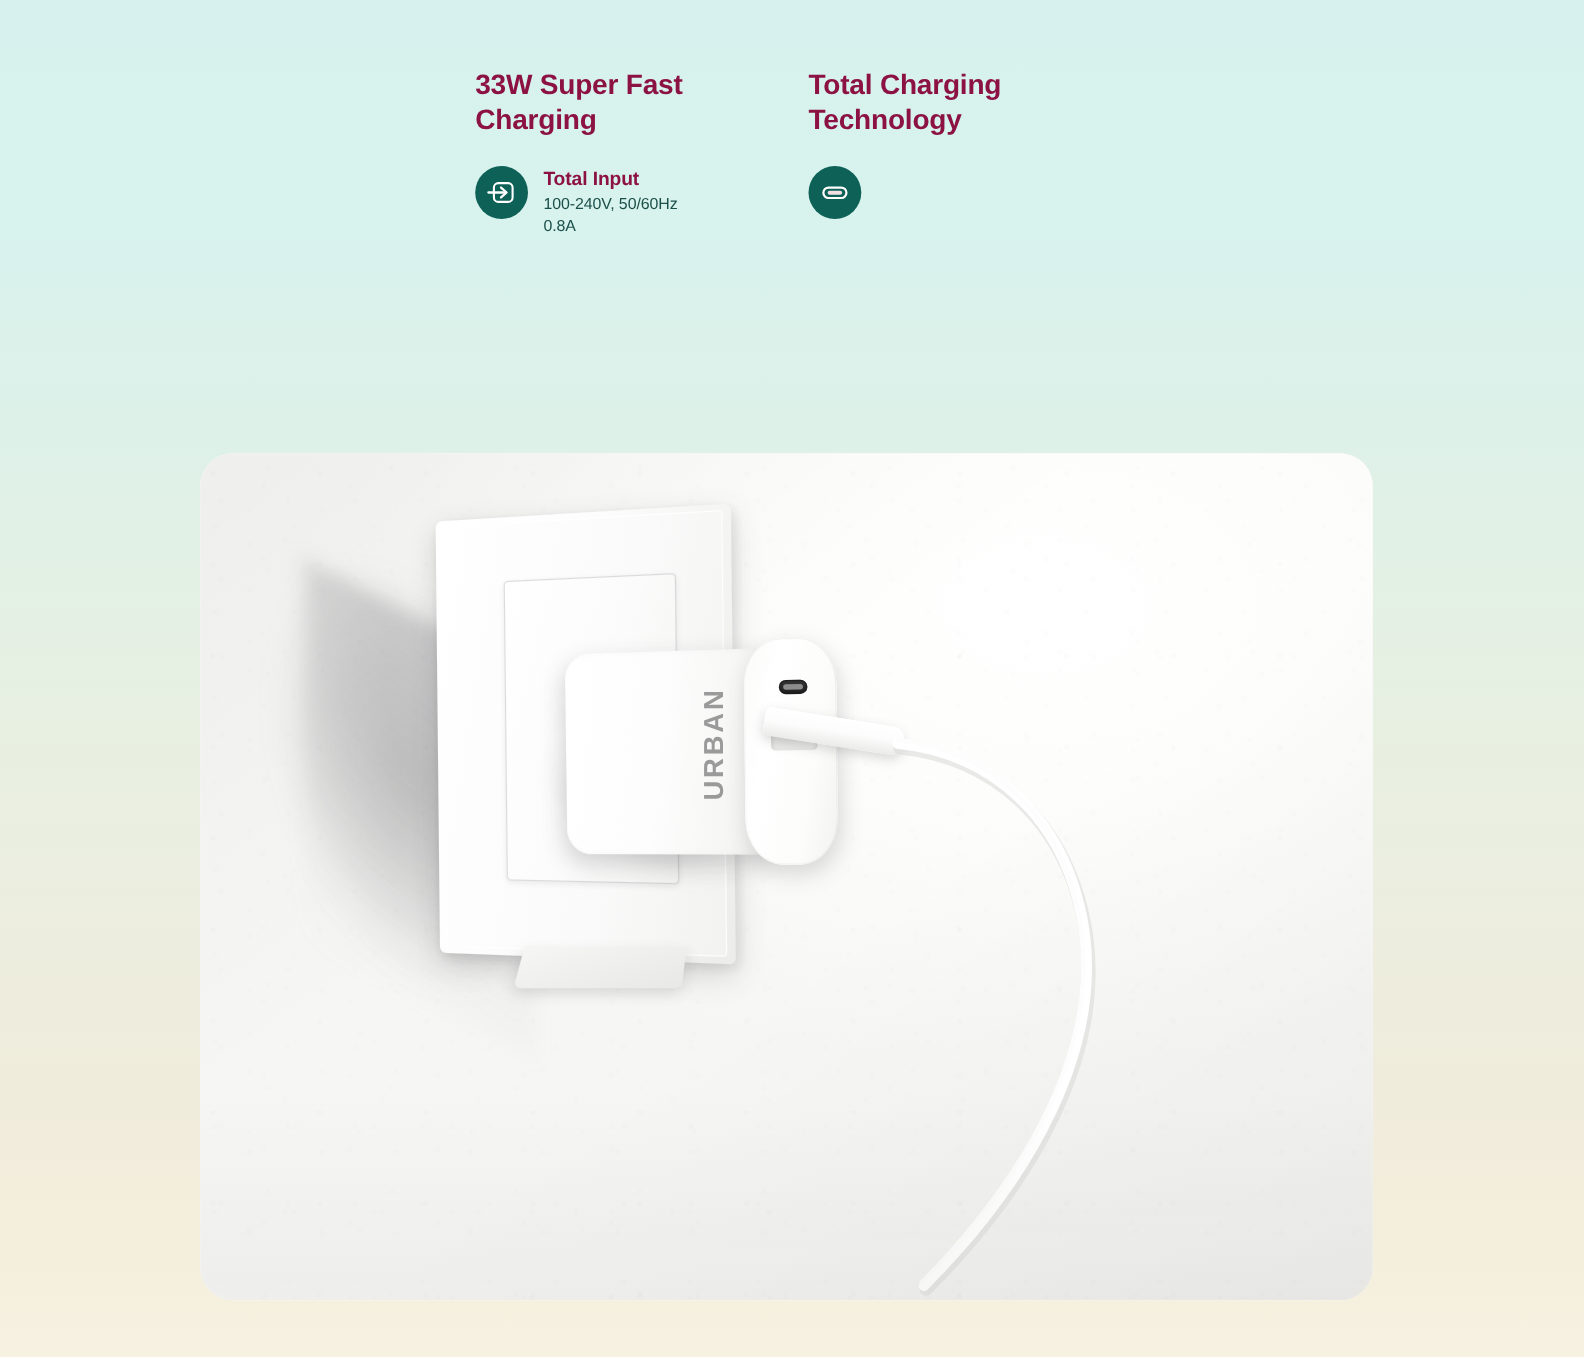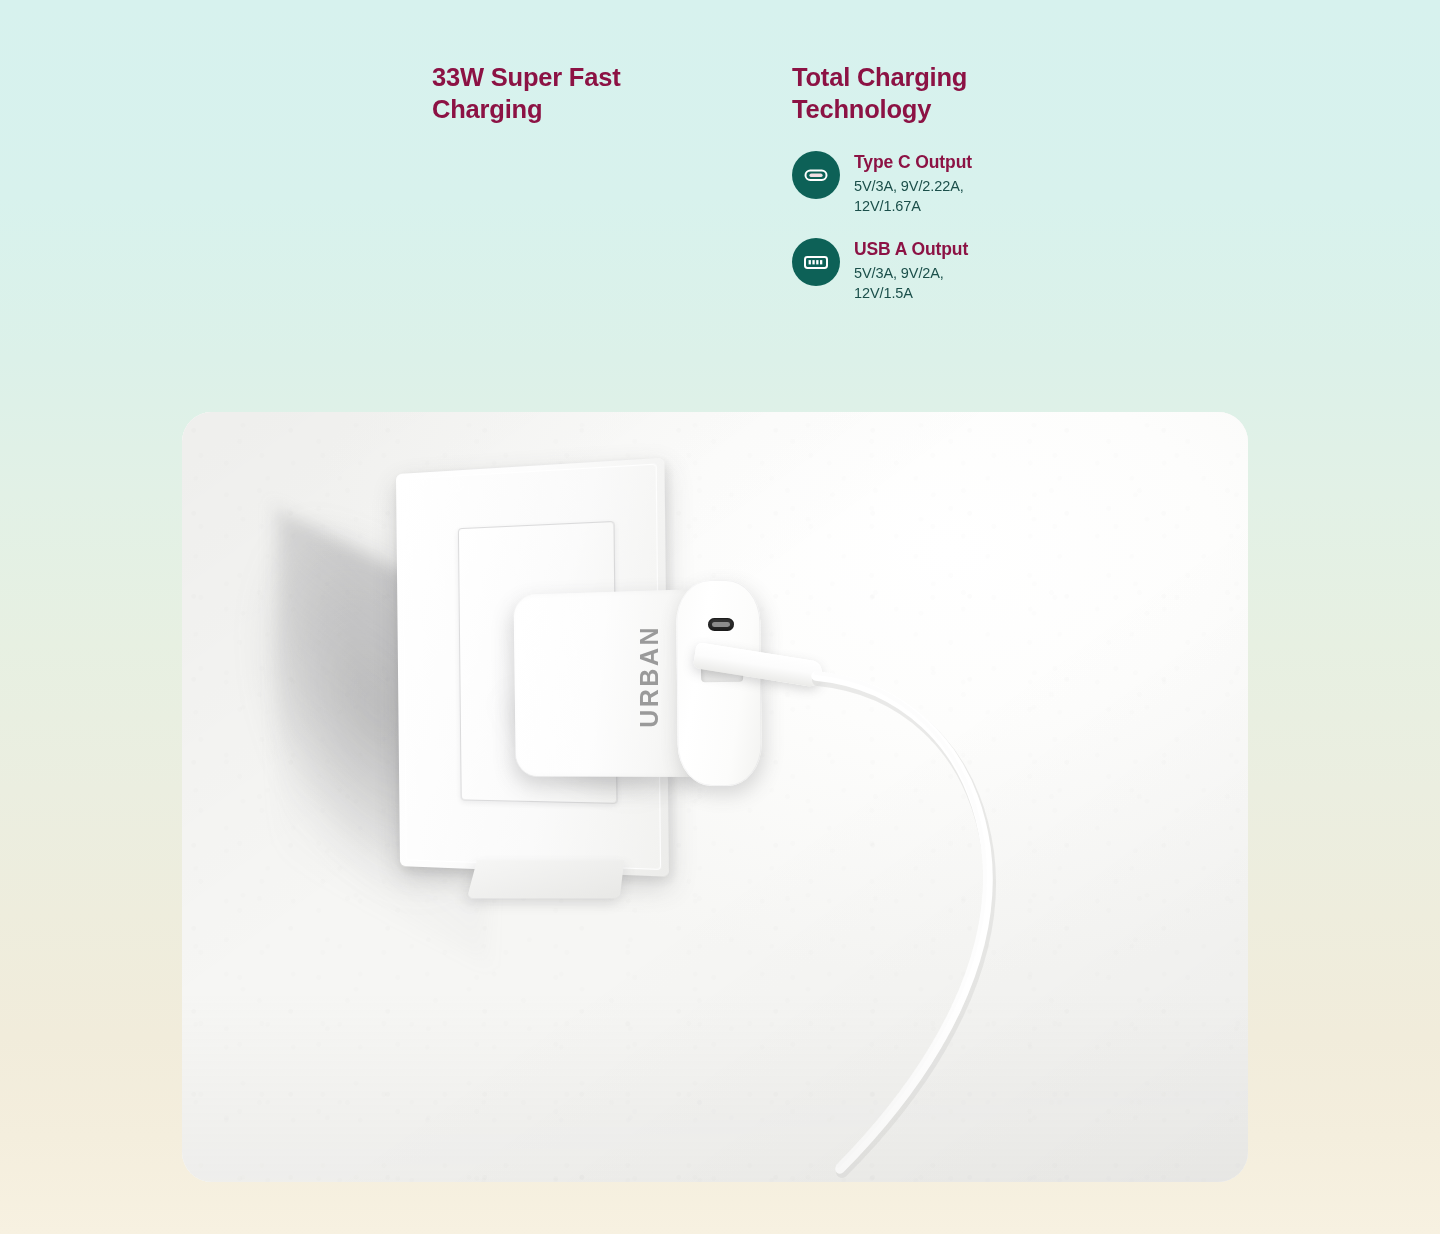--- a/index.html
+++ b/index.html
@@ -28,21 +28,21 @@
     position:relative;
   }
 
   
   .spec-area {
     position:absolute;
     left:432px;
     top:62px;
     width:620px;
     display:flex;
-    gap:100px;
+    gap:43px;
   }
   .spec-col { width:260px; }
 
   .col-title {
     color:#8c1244;
     font-size:25.5px;
     font-weight:bold;
     line-height:1.24;
     letter-spacing:-0.2px;
     margin-bottom:24px;
@@ -294,59 +294,50 @@
 </style>
 </head>
 <body>
 
 <section class="spec-area">
 
   <div class="spec-col left">
     <h2 class="col-title">33W Super Fast
 Charging</h2>
 
+    <div class="spec-item">
+      <span class="spec-icon">
+        <svg width="30" height="30" viewBox="0 0 30 30" aria-hidden="true">
+          <rect x="8" y="6.5" width="17" height="17" rx="4" ry="4" fill="none" stroke="#ffffff" stroke-width="1.9"></rect>
+          <line x1="3" y1="15" x2="19" y2="15" stroke="#ffffff" stroke-width="2.1" stroke-linecap="round"></line>
+          <polyline points="14.5,10.5 19.5,15 14.5,19.5" fill="none" stroke="#ffffff" stroke-width="2.1" stroke-linecap="round" stroke-linejoin="round"></polyline>
+        </svg>
+      </span>
+      <div class="spec-text">
+        <div class="spec-label">Total Input</div>
+        <div class="spec-value">100-240V, 50/60Hz
+0.8A</div>
+      </div>
+    </div>
 
   </div>
 
   <div class="spec-col right">
     <h2 class="col-title">Total Charging
 Technology</h2>
 
     <div class="spec-item">
       <span class="spec-icon">
         <svg width="30" height="30" viewBox="0 0 30 30" aria-hidden="true">
           <rect x="4.5" y="10.5" width="21" height="9.5" rx="4.75" ry="4.75" fill="none" stroke="#ffffff" stroke-width="2"></rect>
           <rect x="8.4" y="13.4" width="13.2" height="3.7" rx="1.85" ry="1.85" fill="#f1dfe4"></rect>
         </svg>
       </span>
-      <div class="spec-text">
-        <div class="spec-label">Type C Output</div>
-        <div class="spec-value">5V/3A, 9V/2.22A,
-12V/1.67A</div>
-      </div>
     </div>
 
-    <div class="spec-item">
-      <span class="spec-icon">
-        <svg width="30" height="30" viewBox="0 0 30 30" aria-hidden="true">
-          <rect x="4" y="10" width="22" height="11" rx="2.4" ry="2.4" fill="none" stroke="#ffffff" stroke-width="2"></rect>
-          <g fill="#ffffff">
-            <rect x="7.6" y="13.1" width="2.3" height="4.3"></rect>
-            <rect x="11.4" y="13.1" width="2.3" height="4.3"></rect>
-            <rect x="15.2" y="13.1" width="2.3" height="4.3"></rect>
-            <rect x="19.0" y="13.1" width="2.3" height="4.3"></rect>
-          </g>
-        </svg>
-      </span>
-      <div class="spec-text">
-        <div class="spec-label">USB A Output</div>
-        <div class="spec-value">5V/3A, 9V/2A,
-12V/1.5A</div>
-      </div>
-    </div>
   </div>
 
 </section>
 
 <figure class="photo-card">
   <div class="photo-inner">
     <div class="wall-texture"></div>
     <div class="wall-shade"></div>
 
     <div class="plate-shadow"></div>

